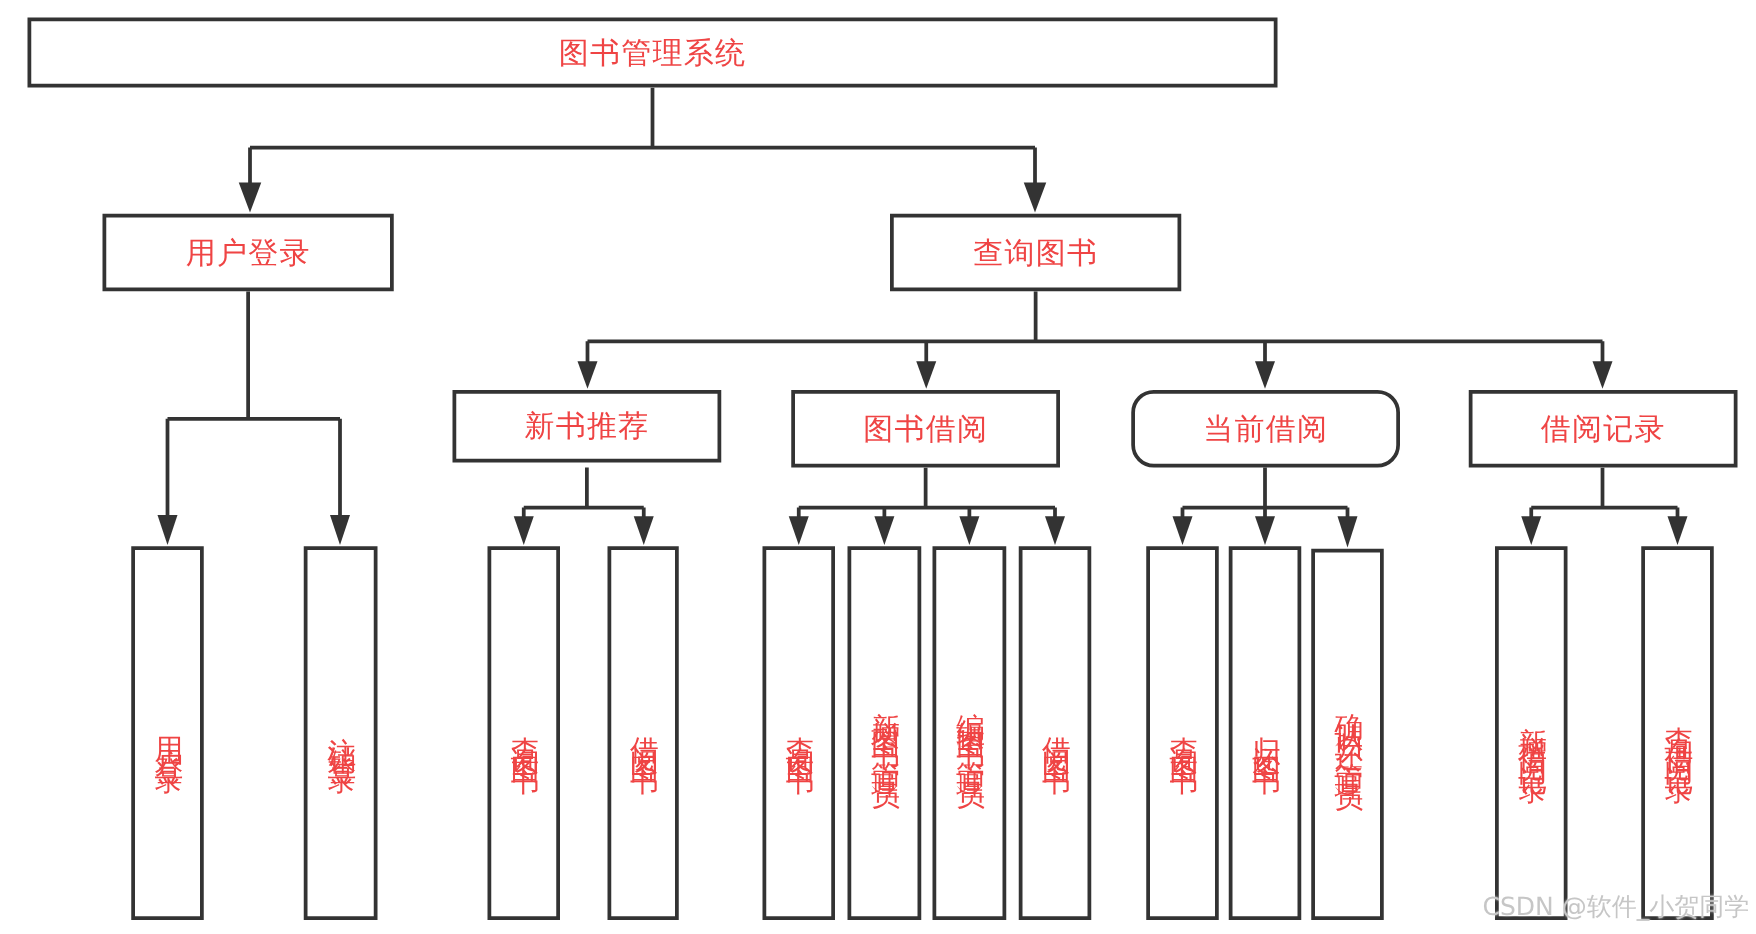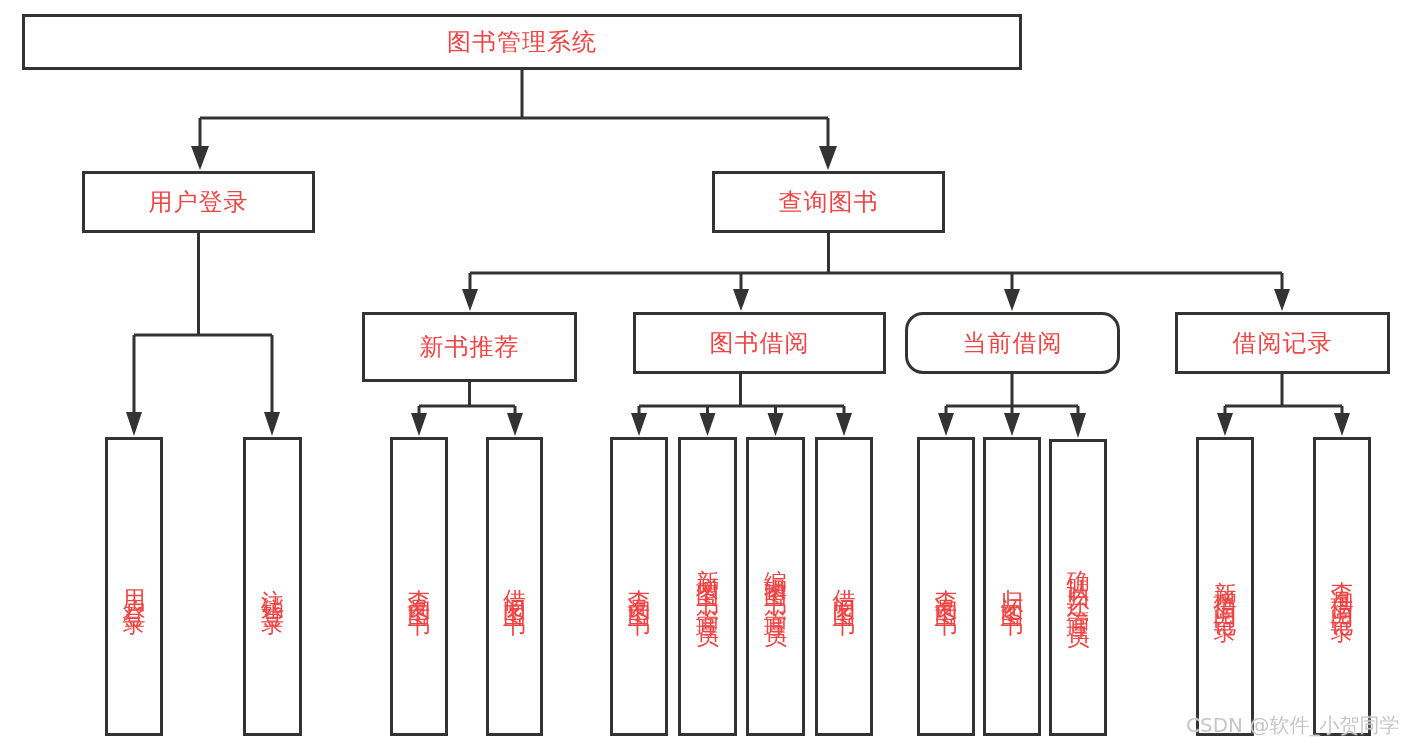--- a/index.html
+++ b/index.html
@@ -94,22 +94,22 @@
       <polygon points="1217,413 1233,413 1225,436"></polygon>
       <polygon points="1334,413 1350,413 1342,436"></polygon>
     </g>
   </svg>
 
   <div class="node" style="left:22px;top:14px;width:1000px;height:56px;">图书管理系统</div>
 
   <div class="node" style="left:82px;top:171px;width:233px;height:62px;">用户登录</div>
   <div class="node" style="left:712px;top:171px;width:233px;height:62px;">查询图书</div>
 
-  <div class="node" style="left:362px;top:312px;width:215px;height:70px;text-align:right;">新书推荐</div>
-  <div class="node" style="left:633px;top:312px;width:253px;height:62px;text-align:right;">图书借阅</div>
+  <div class="node" style="left:362px;top:312px;width:215px;height:58px;text-align:right;">新书推荐</div>
+  <div class="node" style="left:633px;top:312px;width:215px;height:62px;text-align:right;">图书借阅</div>
   <div class="node" style="left:905px;top:312px;width:215px;height:62px;border-radius:18px;">当前借阅</div>
   <div class="node" style="left:1175px;top:312px;width:215px;height:62px;">借阅记录</div>
 
   <div class="node leaf" style="left:105px;top:437px;width:58px;height:299px;">用户登录</div>
   <div class="node leaf" style="left:243px;top:437px;width:59px;height:299px;">注销登录</div>
 
   <div class="node leaf" style="left:390px;top:437px;width:58px;height:299px;">查询图书</div>
   <div class="node leaf" style="left:486px;top:437px;width:57px;height:299px;">借阅图书</div>
 
   <div class="node leaf" style="left:610px;top:437px;width:58px;height:299px;">查询图书</div>

